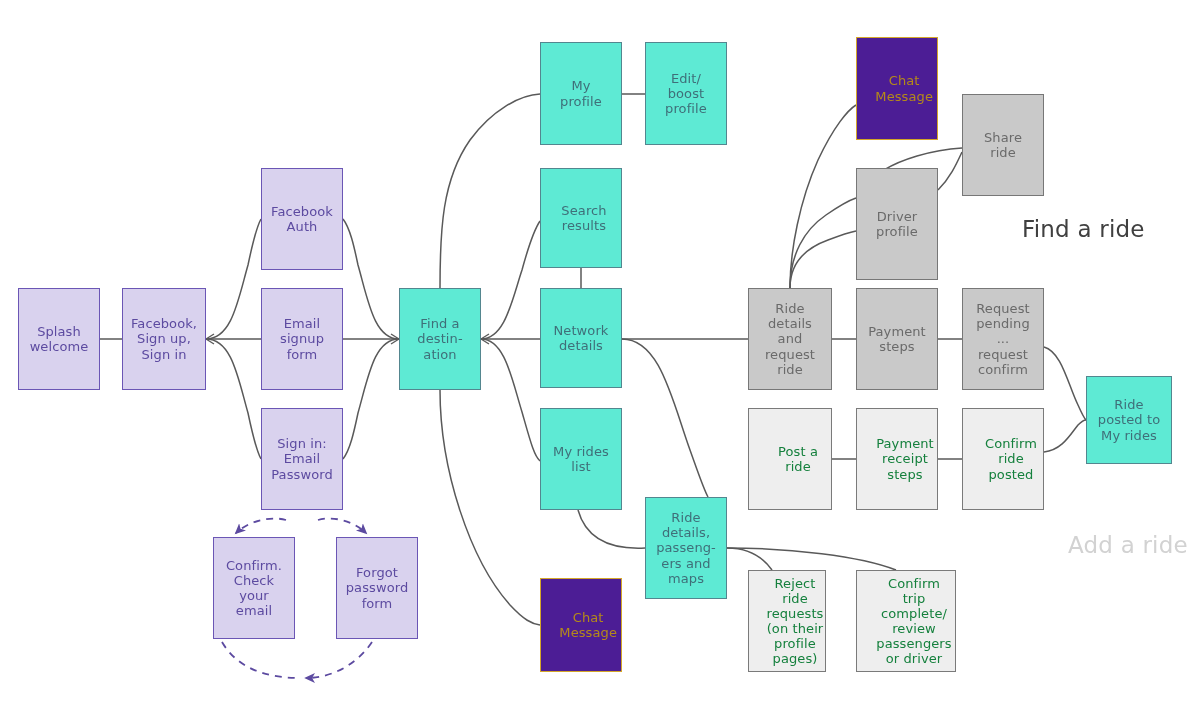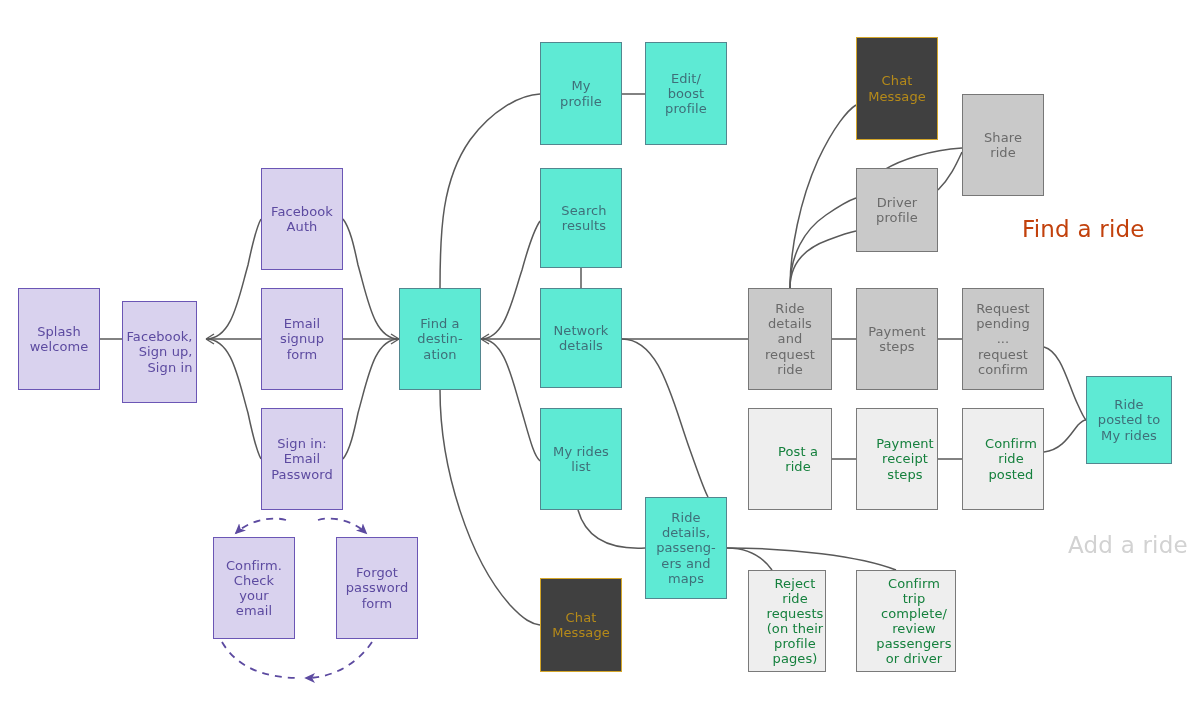--- a/index.html
+++ b/index.html
@@ -8,25 +8,25 @@
   #stage{position:relative;width:1200px;height:720px;background:#fff;}
   #edges{position:absolute;left:0;top:0;width:1200px;height:720px;}
   .node{position:absolute;box-sizing:border-box;display:flex;align-items:center;
         justify-content:center;text-align:center;line-height:1.16;
         font-size:13px;letter-spacing:.1px;padding:2px 4px;border-width:1.6px;
         border-style:solid;}
   .node span{display:block;}
   
   .t-purple{background:#d9d2ee;border-color:#6b56b5;color:#5c4aa0;}
   .t-teal  {background:#5eead4;border-color:#53868f;color:#3f6f79;}
-  .t-yellow{background:#404040;border-color:#d4a62a;color:#b58a19;}
+  .t-yellow{background:#4c1d95;border-color:#d4a62a;color:#b58a19;justify-content:flex-end;}
   .t-gray  {background:#c9c9c9;border-color:#777777;color:#6a6a6a;align-items:center;}
   .t-lgray {background:#eeeeee;border-color:#7a7a7a;color:#15803d;padding-left:20px;}
   .lane-label{position:absolute;font-size:23px;letter-spacing:.2px;white-space:nowrap;}
-  .lane-find{color:#c2410c;}
+  .lane-find{color:#404040;}
   .lane-add{color:#d2d2d2;}
 </style>
 </head>
 <body>
 
 <div id="stage">
 
   <svg id="edges" viewBox="0 0 1200 720" xmlns="http://www.w3.org/2000/svg">
     <defs>
       <marker id="arrow-dash" markerWidth="7" markerHeight="7" refX="5" refY="3.2" orient="auto" markerUnits="strokeWidth">
@@ -97,21 +97,21 @@
       <path d="M318,520 C332,516 352,520 366,533" marker-end="url(#arrow-dash)"></path>
       <path d="M372,642 C356,666 330,678 306,678" marker-end="url(#arrow-dash)"></path>
       <path d="M222,642 C236,666 262,678 300,678"></path>
     </g>
   </svg>
 
   <div id="nodes">
       <div class="node t-purple" style="left: 18px; top: 288px; width: 82px; height: 102px;">
         <span>Splash<br>welcome</span>
       </div>
-      <div class="node t-purple" style="left: 122px; top: 301px; width: 75px; height: 102px; text-align: right;">
+      <div class="node t-purple" style="left: 122px; top: 288px; width: 84px; height: 102px;">
         <span>Facebook,<br>Sign up,<br>Sign in</span>
       </div>
       <div class="node t-purple" style="left: 261px; top: 168px; width: 82px; height: 102px;">
         <span>Facebook<br>Auth</span>
       </div>
       <div class="node t-purple" style="left: 261px; top: 288px; width: 82px; height: 102px;">
         <span>Email<br>signup<br>form</span>
       </div>
       <div class="node t-purple" style="left: 261px; top: 408px; width: 82px; height: 102px;">
         <span>Sign in:<br>Email<br>Password</span>
@@ -145,21 +145,21 @@
       </div>
       <div class="node t-teal" style="left: 645px; top: 497px; width: 82px; height: 102px;">
         <span>Ride<br>details,<br>passeng-<br>ers and<br>maps</span>
       </div>
       <div class="node t-yellow" style="left: 856px; top: 37px; width: 82px; height: 103px;">
         <span>Chat<br>Message</span>
       </div>
       <div class="node t-gray" style="left: 962px; top: 94px; width: 82px; height: 102px;">
         <span>Share<br>ride</span>
       </div>
-      <div class="node t-gray" style="left: 856px; top: 168px; width: 82px; height: 84px;">
+      <div class="node t-gray" style="left: 856px; top: 168px; width: 82px; height: 112px;">
         <span>Driver<br>profile</span>
       </div>
       <div class="node t-gray" style="left: 748px; top: 288px; width: 84px; height: 102px;">
         <span>Ride<br>details<br>and<br>request<br>ride</span>
       </div>
       <div class="node t-gray" style="left: 856px; top: 288px; width: 82px; height: 102px;">
         <span>Payment<br>steps</span>
       </div>
       <div class="node t-gray" style="left: 962px; top: 288px; width: 82px; height: 102px;">
         <span>Request<br>pending<br>...<br>request<br>confirm</span>

